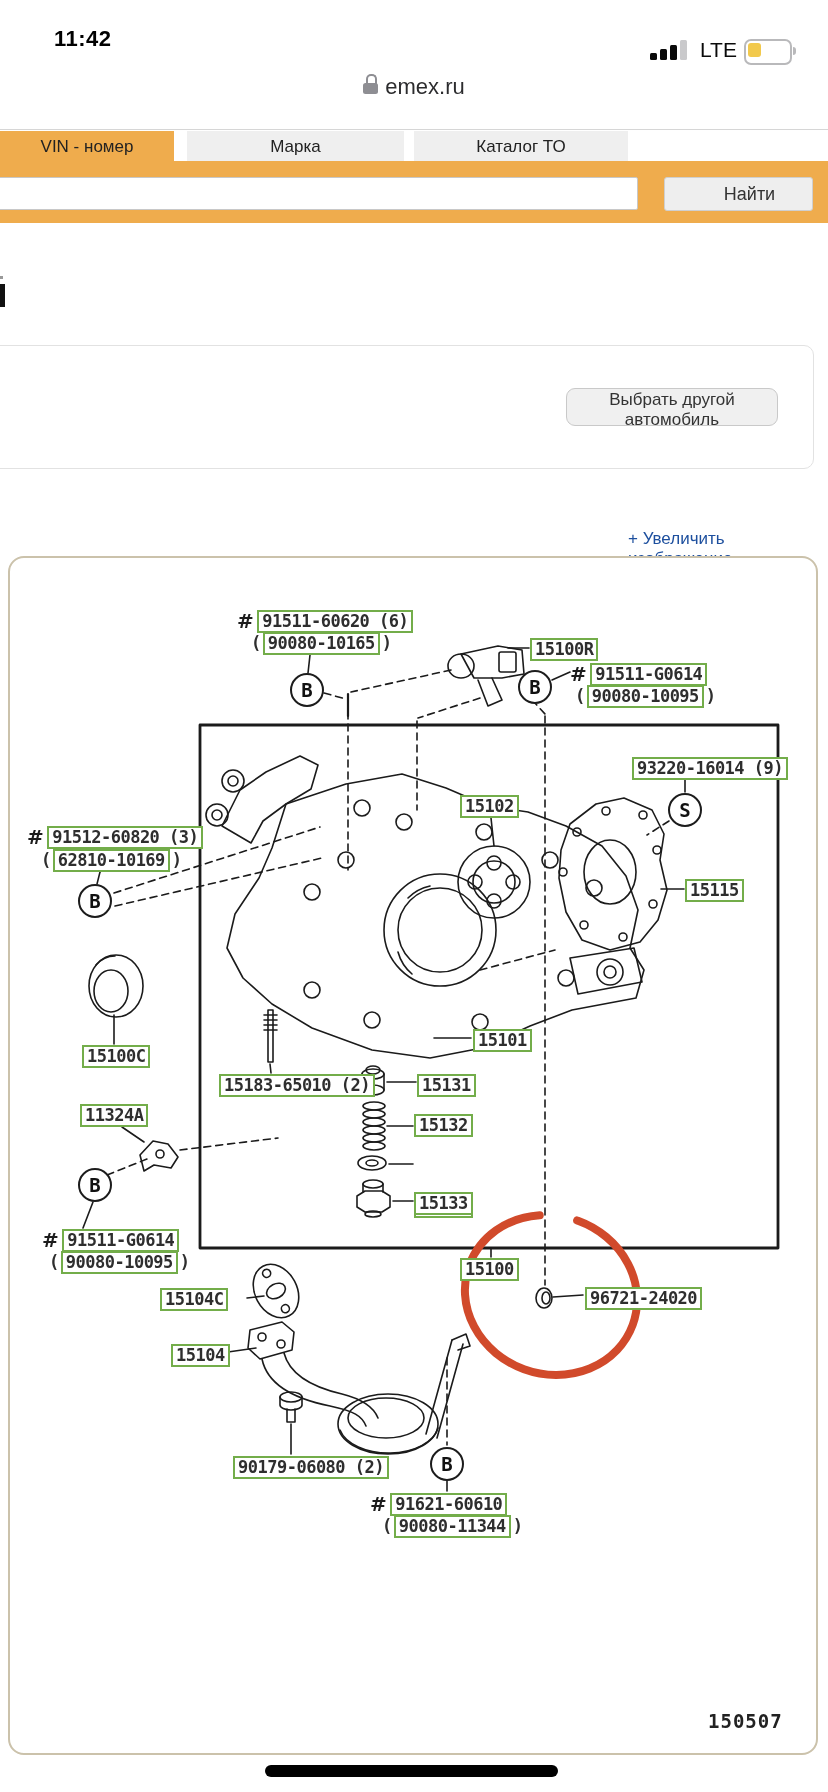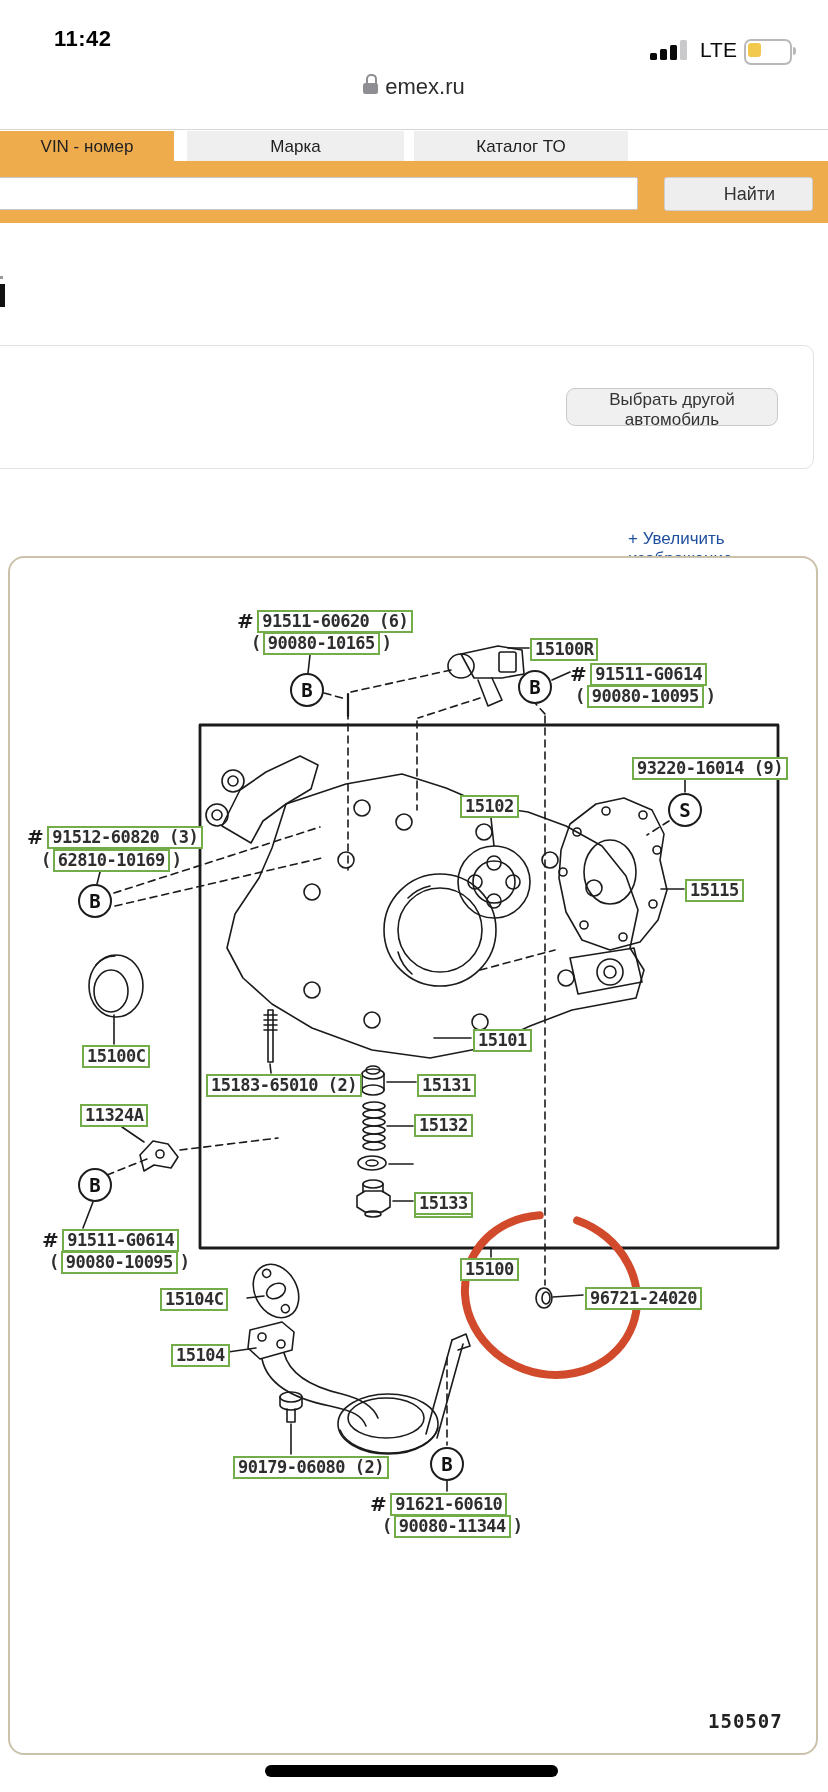--- a/index.html
+++ b/index.html
@@ -283,21 +283,21 @@
         </div>
         <div class="part-row" style="left: 675px; top: 321px;">
           <span class="pn">15115</span>
         </div>
         <div class="part-row" style="left: 463px; top: 471px;">
           <span class="pn">15101</span>
         </div>
         <div class="part-row" style="left: 72px; top: 487px; border-radius: 8px;">
           <span class="pn">15100C</span>
         </div>
-        <div class="part-row" style="left: 196px; top: 516px;">
+        <div class="part-row" style="left: 209px; top: 516px;">
           <span class="pn">15183-65010 (2)</span>
         </div>
         <div class="part-row" style="left: 407px; top: 516px;">
           <span class="pn">15131</span>
         </div>
         <div class="part-row" style="left: 70px; top: 546px;">
           <span class="pn">11324A</span>
         </div>
         <div class="part-row" style="left: 404px; top: 556px;">
           <span class="pn">15132</span>

